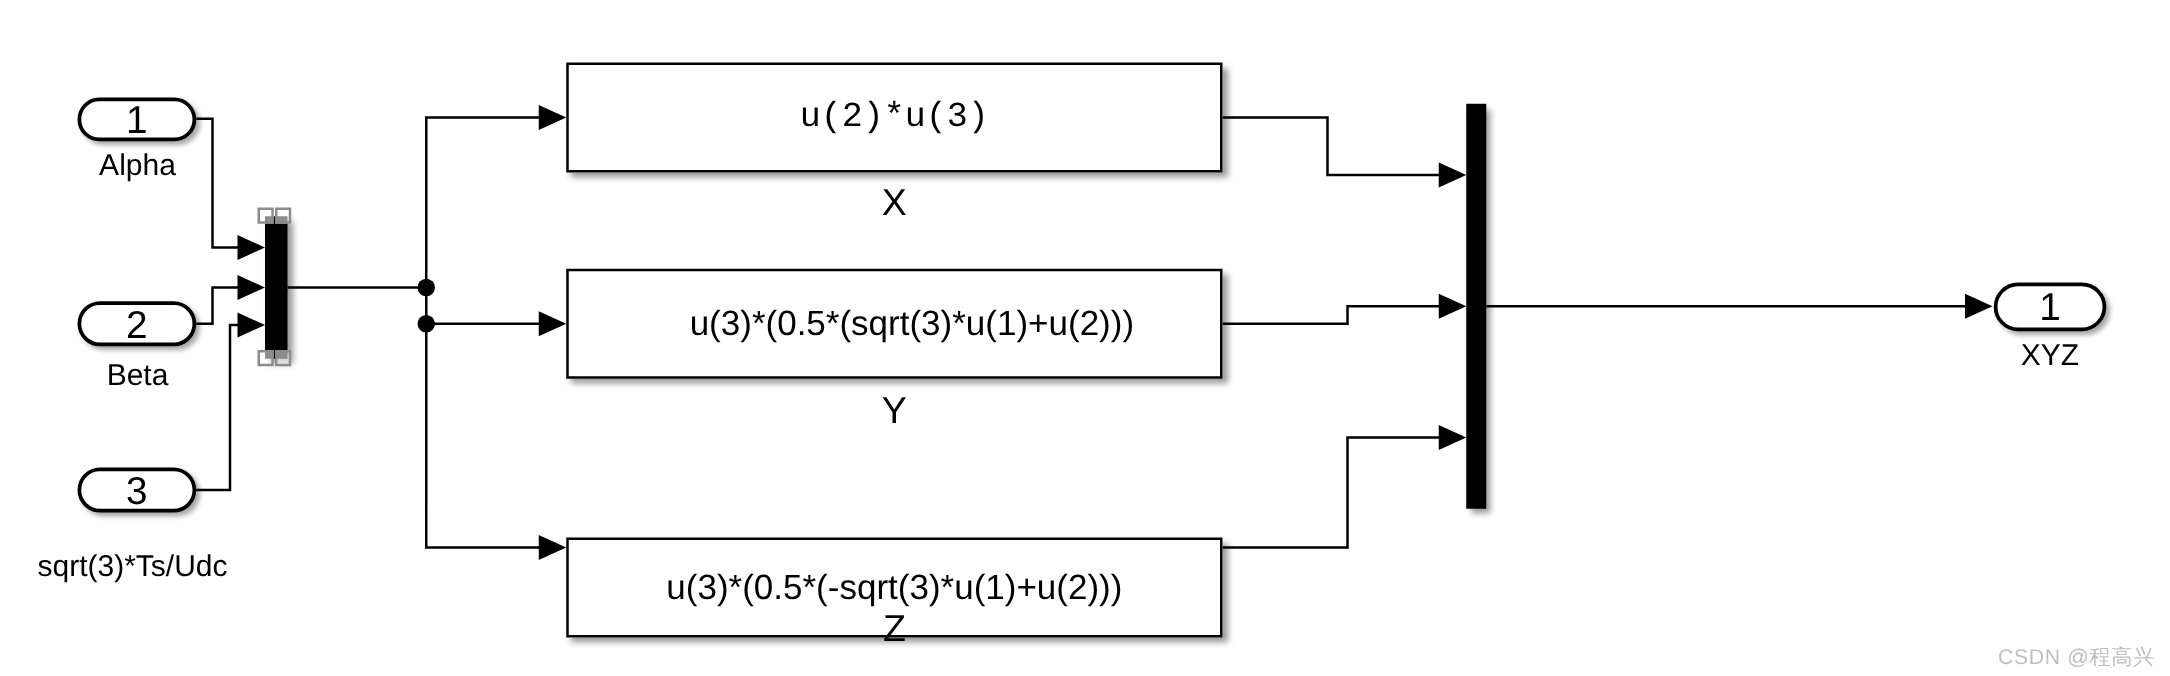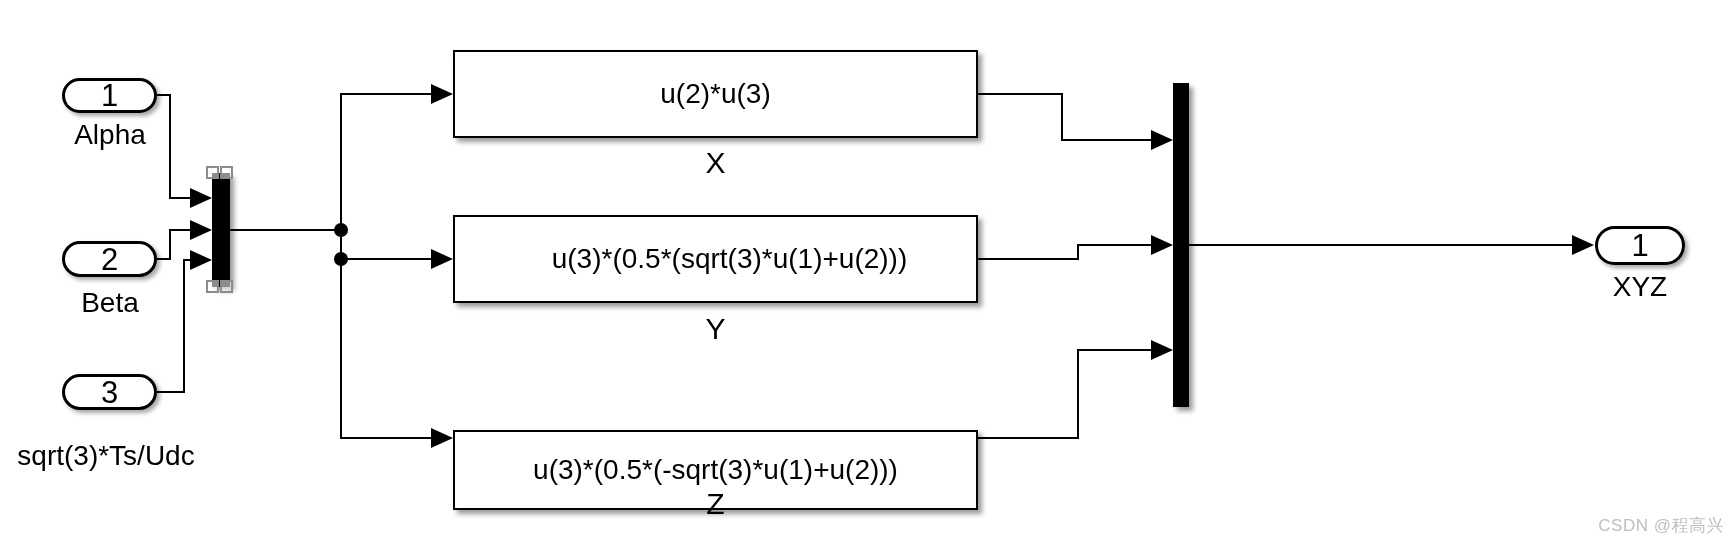--- a/index.html
+++ b/index.html
@@ -10,21 +10,21 @@
   .wires{position:absolute;left:0;top:0;}
   
   .stadium{
     position:absolute;background:#fff;border:3px solid #000;border-radius:20px;
     display:flex;align-items:center;justify-content:center;
     box-shadow:3px 3px 4px rgba(0,0,0,0.35);
     box-sizing:border-box;
   }
   .port-num{font-size:31px;line-height:1;}
   .port-label,.block-label{
-    position:absolute;text-align:center;font-size:28px;line-height:1.15;white-space:nowrap;
+    position:absolute;text-align:center;font-size:24px;line-height:1.15;white-space:nowrap;
   }
   .block-label{font-size:30px;}
   .fcn-block{
     position:absolute;background:#fff;border:2px solid #000;
     display:flex;align-items:center;justify-content:center;
     box-shadow:4px 4px 5px rgba(0,0,0,0.4);
     box-sizing:border-box;
   }
   .fcn-expr{font-size:28px;white-space:nowrap;}
   .mux{
@@ -91,21 +91,21 @@
     <span class="port-num">3</span>
   </div>
   <div class="port-label" style="left:6px;top:440px;width:200px;">sqrt(3)*Ts/Udc</div>
 
   <div class="mux" style="left:212px;top:173px;width:18px;height:114px;"></div>
   <div class="handle" style="left:206px;top:166px;"></div>
   <div class="handle" style="left:220px;top:166px;"></div>
   <div class="handle" style="left:206px;top:280px;"></div>
   <div class="handle" style="left:220px;top:280px;"></div>
 
-  <div class="fcn-block" style="left:453px;top:50px;width:525px;height:88px;">
+  <div class="fcn-block" style="left:453px;top:50px;width:525px;height:88px;font-family:Liberation Mono, monospace;">
     <span class="fcn-expr">u(2)*u(3)</span>
   </div>
   <div class="block-label" style="left:453px;top:146px;width:525px;">X</div>
 
   <div class="fcn-block" style="left:453px;top:215px;width:525px;height:88px;padding-left:28px;">
     <span class="fcn-expr">u(3)*(0.5*(sqrt(3)*u(1)+u(2)))</span>
   </div>
   <div class="block-label" style="left:453px;top:312px;width:525px;">Y</div>
 
   <div class="fcn-block" style="left:453px;top:398px;width:525px;height:80px;margin-top:32px;">

